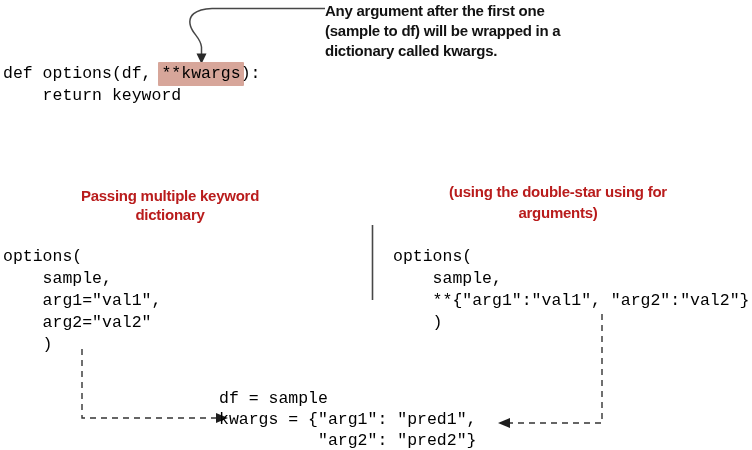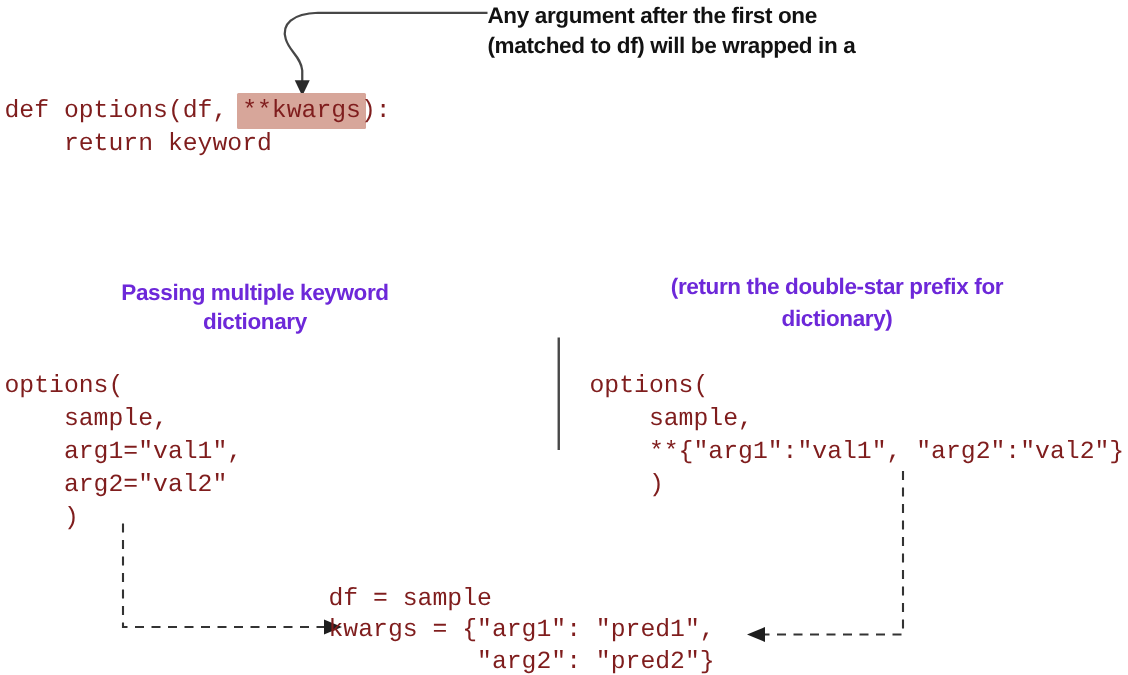--- a/index.html
+++ b/index.html
@@ -8,42 +8,42 @@
     overflow:hidden;
     font-family:"Liberation Sans", sans-serif;
     padding-left:12px;
   }
   .abs{position:absolute;}
   pre.code{
     margin:0;
     font-family:"Liberation Mono","DejaVu Sans Mono",monospace;
     font-size:16.5px;
     line-height:22px;
-    color:#7f1d1d;
+    color:#000000;
     white-space:pre;
   }
   pre.code .ln{height:22px;}
   .hl{
     padding:2px 3px 3px 3px;
     margin:0 -3px;
     border-radius:1px;
   }
   .bold-note{
     font-weight:bold;
     font-size:15px;
     line-height:20px;
     color:#121212;
     letter-spacing:-0.25px;
     white-space:nowrap;
   }
   .heading{
     font-weight:bold;
     font-size:15px;
     letter-spacing:-0.25px;
-    color:#6d28d9;
+    color:#b91c1c;
     text-align:center;
   }
   .heading div{white-space:nowrap;}
   #annotation div{text-align:left;}
   svg{position:absolute;left:0;top:0;}
 </style>
 </head>
 <body>
 
 <div id="canvas">
@@ -63,33 +63,34 @@
     </g>
 
     <g>
       <path d="M 602 314 L 602 423 L 510 423" fill="none" stroke="#333333" stroke-width="1.4" stroke-dasharray="6 5"></path>
       <polygon points="510,418 510,428 498,423" fill="#1e1e1e"></polygon>
     </g>
   </svg>
 
   <div id="annotation" class="abs bold-note" style="left:325px;top:1px;">
     <div>Any argument after the first one</div>
-    <div>(matched to df) will be wrapped in a</div>
+    <div>(sample to df) will be wrapped in a</div>
+    <div>dictionary called kwargs.</div>
   </div>
 
   <pre class="code abs" style="left:3px;top:63px;"><div class="ln"><span>def options(df, </span><span class="hl" style="background-color: rgb(215, 166, 154);">**kwargs</span><span>):</span></div><div class="ln">    return keyword</div></pre>
 
   <div class="abs heading" style="left:40px;top:186px;width:260px;line-height:19px;">
     <div>Passing multiple keyword</div>
     <div>dictionary</div>
   </div>
 
   <div class="abs heading" style="left:428px;top:181px;width:260px;line-height:21px;">
-    <div>(return the double-star prefix for</div>
-    <div>dictionary)</div>
+    <div>(using the double-star using for</div>
+    <div>arguments)</div>
   </div>
 
   <pre class="code abs" style="left:3px;top:246px;">options(
     sample,
     arg1="val1",
     arg2="val2"
     )</pre>
 
   <pre class="code abs" style="left:393px;top:246px;">options(
     sample,

